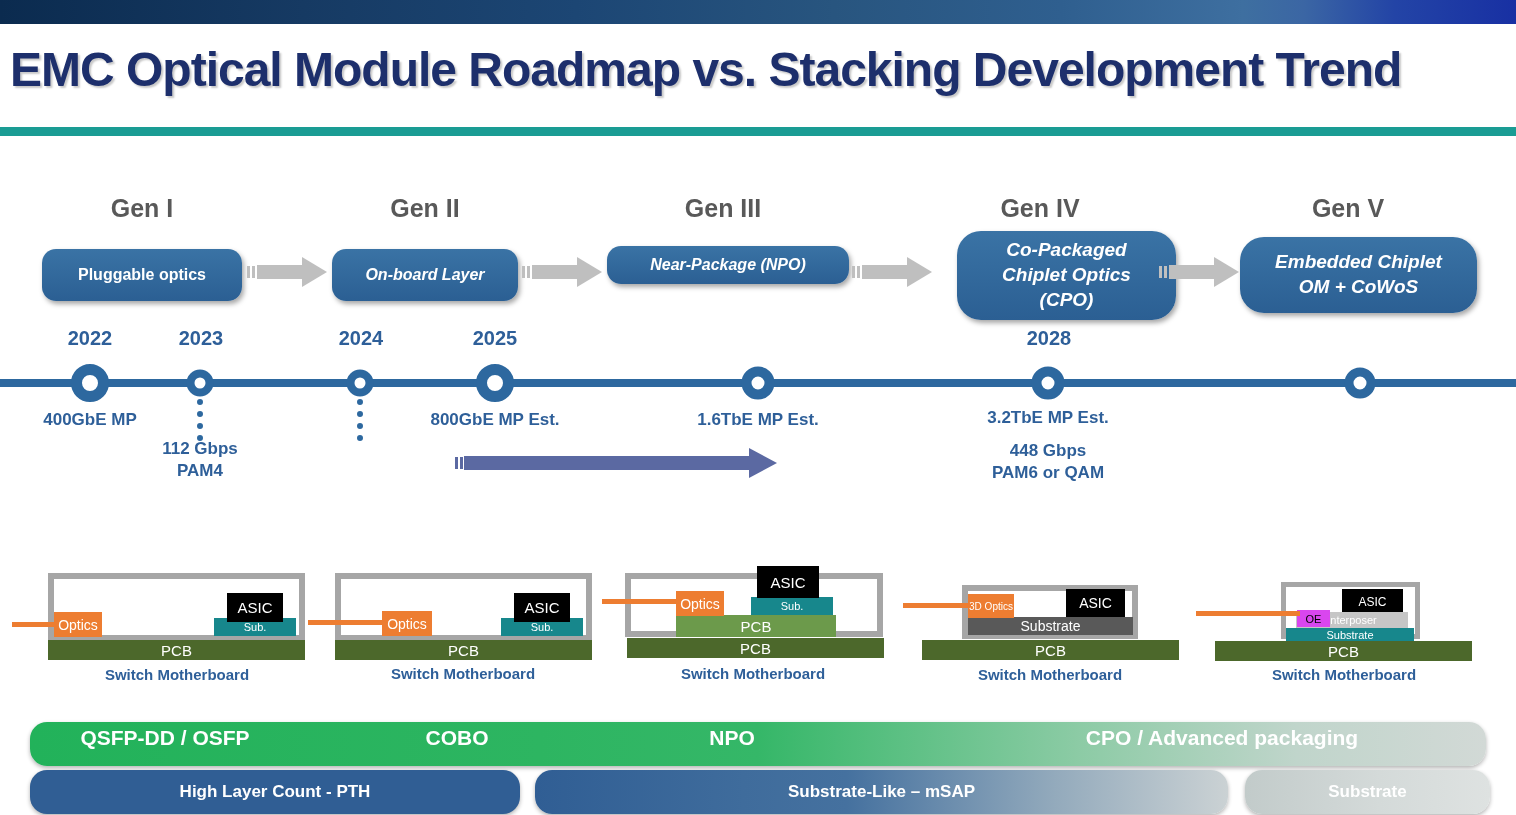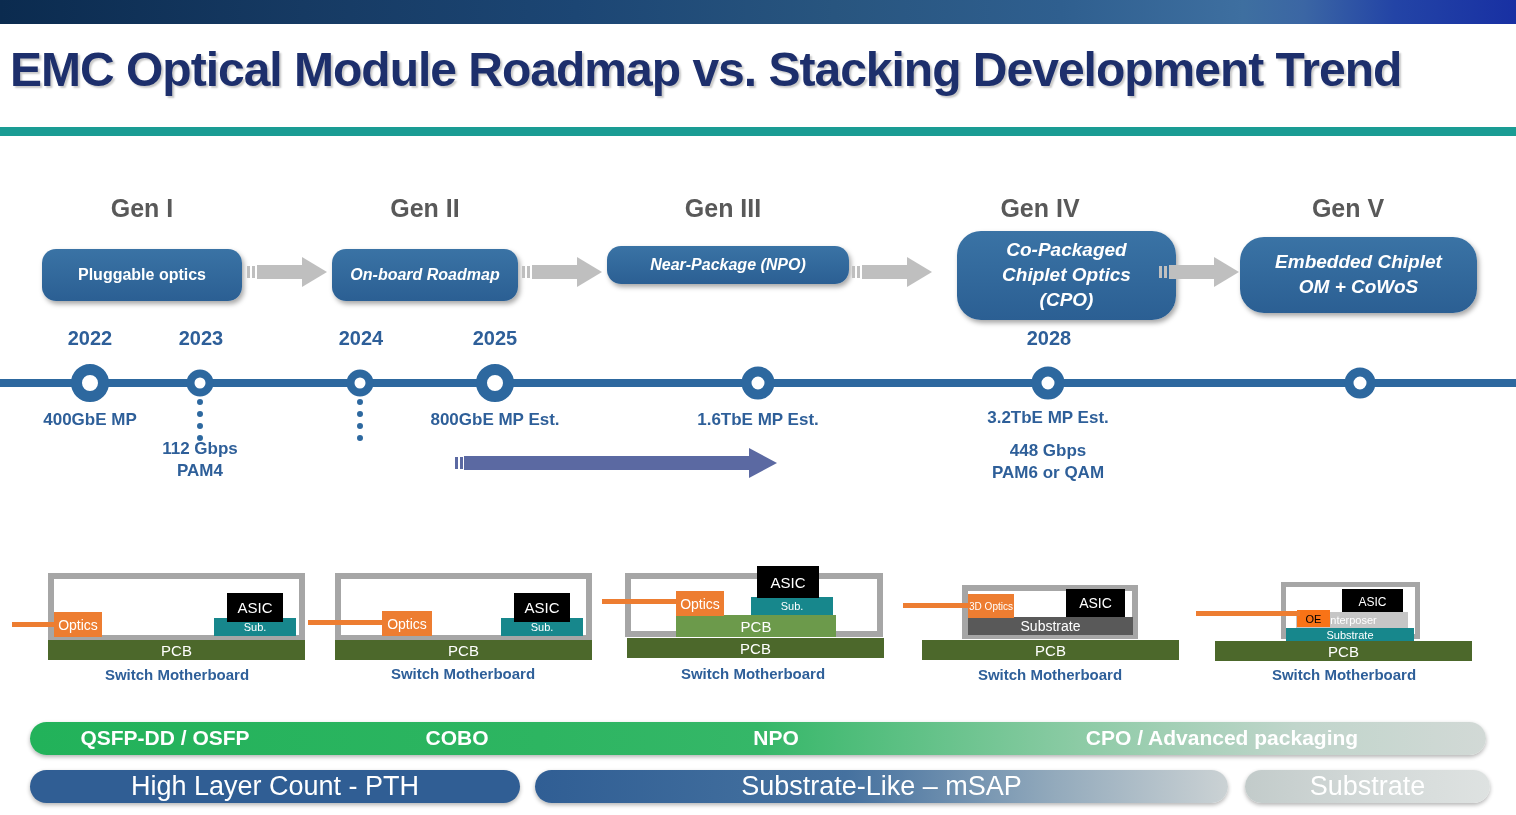--- a/index.html
+++ b/index.html
@@ -34,22 +34,22 @@
   .ms{position:absolute;transform:translateX(-50%);color:var(--label-blue,#2e5f99);font-weight:bold;
     font-size:17px;text-align:center;white-space:pre-line;line-height:1.3;}
   
   .frame{position:absolute;background:#fff;border:6px solid var(--frame-gray,#a6a6a6);box-sizing:border-box;}
   .pbox{position:absolute;display:flex;align-items:center;justify-content:center;color:#fff;
     font-weight:normal;box-sizing:border-box;text-align:center;}
   .oline{position:absolute;height:5px;background:var(--orange,#ed7d31);}
   .cap{position:absolute;transform:translateX(-50%);color:var(--label-blue,#2e5f99);font-weight:bold;
     font-size:15px;white-space:nowrap;}
   
-  .bar{position:absolute;height:33px;border-radius:17px;display:flex;align-items:center;
-    justify-content:center;color:#fff;font-weight:normal;font-size:27px;
+  .bar{position:absolute;height:44px;border-radius:17px;display:flex;align-items:center;
+    justify-content:center;color:#fff;font-weight:bold;font-size:17px;
     box-shadow:0 2px 4px rgba(0,0,0,.3);white-space:nowrap;}
   .greenbar{background:linear-gradient(90deg,#22b25a 0%,#2db561 35%,#35b768 50%,
     #8ccba5 72%,#c0d5cb 87%,#d2d9d6 100%);}
   .glabel{position:absolute;top:726px;transform:translateX(-50%);color:#fff;font-weight:bold;
     font-size:21px;white-space:nowrap;}
   .bluebar{background:var(--bar-blue,#305e94);}
   .fadebar{background:linear-gradient(90deg,#305e94 0%,#3f6c9c 30%,#45719f 45%,
     #93aabc 75%,#cbd2d4 100%);text-align:right;}
   .graybar{background:linear-gradient(90deg,#c2cbca 0%,#d4dad9 55%,#dee2e1 100%);}
 </style>
@@ -62,21 +62,21 @@
   <div class="title">EMC Optical Module Roadmap vs. Stacking Development Trend</div>
   <div class="tealline"></div>
 
   <div class="genl" style="left:142px">Gen I</div>
   <div class="genl" style="left:425px">Gen II</div>
   <div class="genl" style="left:723px">Gen III</div>
   <div class="genl" style="left:1040px">Gen IV</div>
   <div class="genl" style="left:1348px">Gen V</div>
 
   <div class="gbox" style="left:42px;top:249px;width:200px;height:52px">Pluggable optics</div>
-  <div class="gbox italic" style="left:332px;top:249px;width:186px;height:52px">On-board Roadmap</div>
+  <div class="gbox italic" style="left:332px;top:249px;width:186px;height:52px">On-board Layer</div>
   <div class="gbox italic" style="left:607px;top:246px;width:242px;height:38px">Near-Package (NPO)</div>
   <div class="gbox italic bigr prewrap" style="left: 937px; top: 231px; width: 219px; height: 89px; white-space: pre-line; margin-left: 20px;">Co-Packaged
 Chiplet Optics
 (CPO)</div>
   <div class="gbox italic bigr prewrap" style="left: 1240px; top: 237px; width: 237px; height: 76px; white-space: pre-line;">Embedded Chiplet
 OM + CoWoS</div>
 
   <svg class="abs" style="left:247px;top:255px" width="80" height="34">
       <rect x="0" y="11" width="3" height="12" fill="#bfbfbf"></rect>
       <rect x="5" y="11" width="3" height="12" fill="#bfbfbf"></rect>
@@ -173,30 +173,30 @@
     <div class="pbox" style="left:968px;top:594px;width:46px;height:24px;background:var(--orange,#ed7d31);font-size:10px">3D Optics</div>
     <div class="pbox" style="left:922px;top:640px;width:257px;height:20px;background:var(--pcb-green,#4c682b);font-size:15px">PCB</div>
     <div class="oline" style="left:903px;top:603px;width:67px"></div>
     <div class="cap" style="left:1050px;top:666px">Switch Motherboard</div>
   </div>
 
   <div>
     <div class="frame" style="left:1281px;top:582px;width:139px;height:57px;border-width:5px"></div>
     <div class="pbox" style="left:1342px;top:589px;width:61px;height:25px;background:#000;font-size:12px">ASIC</div>
     <div class="pbox" style="left:1296px;top:612px;width:112px;height:16px;background:var(--interposer-gray,#c6c6c6);font-size:11px">Interposer</div>
-    <div class="pbox" style="left:1297px;top:610px;width:33px;height:17px;background:#f97316;color:#000;font-size:11px">OE</div>
+    <div class="pbox" style="left:1297px;top:610px;width:33px;height:17px;background:#d946ef;color:#000;font-size:11px">OE</div>
     <div class="pbox" style="left:1286px;top:628px;width:128px;height:14px;background:var(--sub-teal,#17878c);font-size:11px">Substrate</div>
     <div class="pbox" style="left:1215px;top:641px;width:257px;height:20px;background:var(--pcb-green,#4c682b);font-size:15px">PCB</div>
     <div class="oline" style="left:1196px;top:611px;width:104px"></div>
     <div class="cap" style="left:1344px;top:666px">Switch Motherboard</div>
   </div>
 
   <div class="bar greenbar" style="left:30px;top:722px;width:1456px"></div>
   <div class="glabel" style="left:165px">QSFP-DD / OSFP</div>
   <div class="glabel" style="left:457px">COBO</div>
-  <div class="glabel" style="left:776px">NPO</div>
+  <div class="glabel" style="left:732px">NPO</div>
   <div class="glabel" style="left:1222px">CPO / Advanced packaging</div>
 
   <div class="bar bluebar" style="left:30px;top:770px;width:490px">High Layer Count - PTH</div>
   <div class="bar fadebar" style="left:535px;top:770px;width:693px">Substrate-Like – mSAP</div>
   <div class="bar graybar" style="left:1245px;top:770px;width:245px">Substrate</div>
 
 </div>
 
 </body></html>

